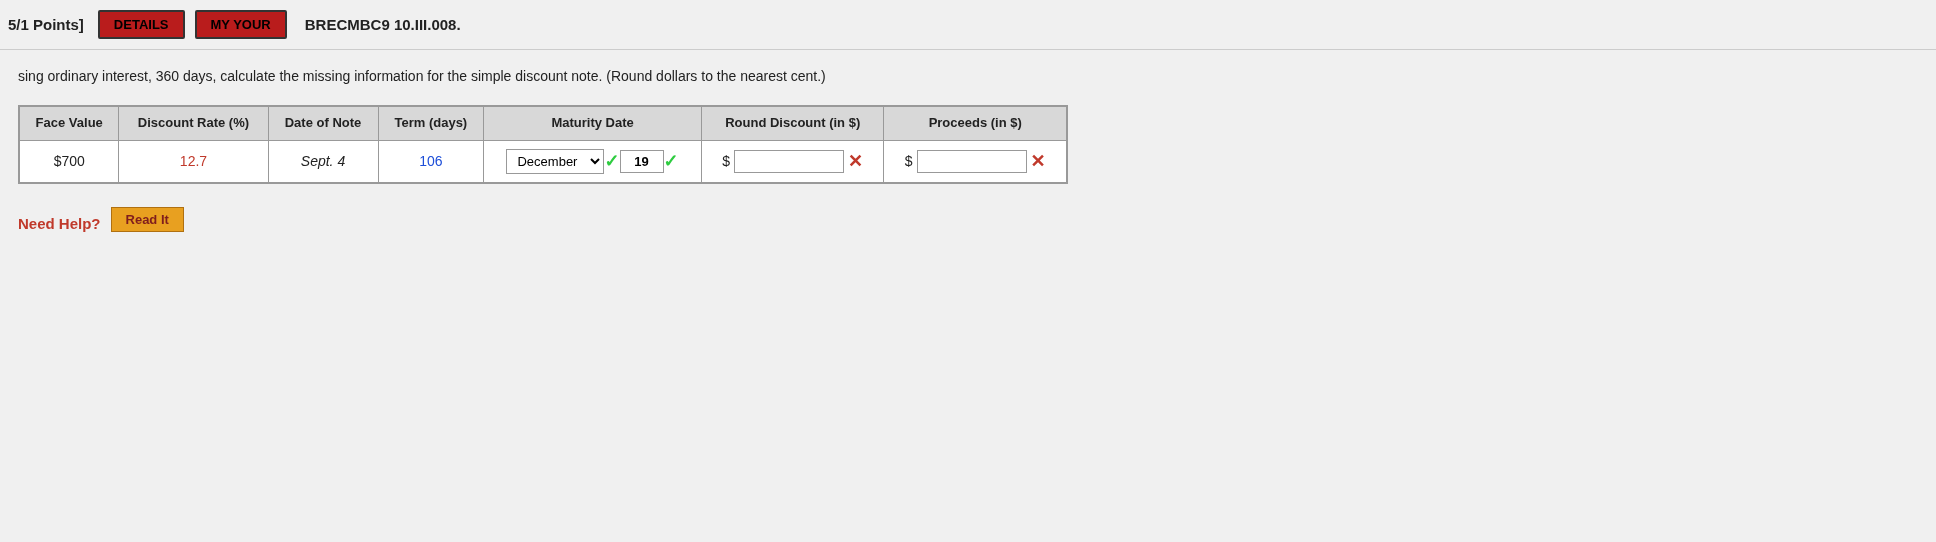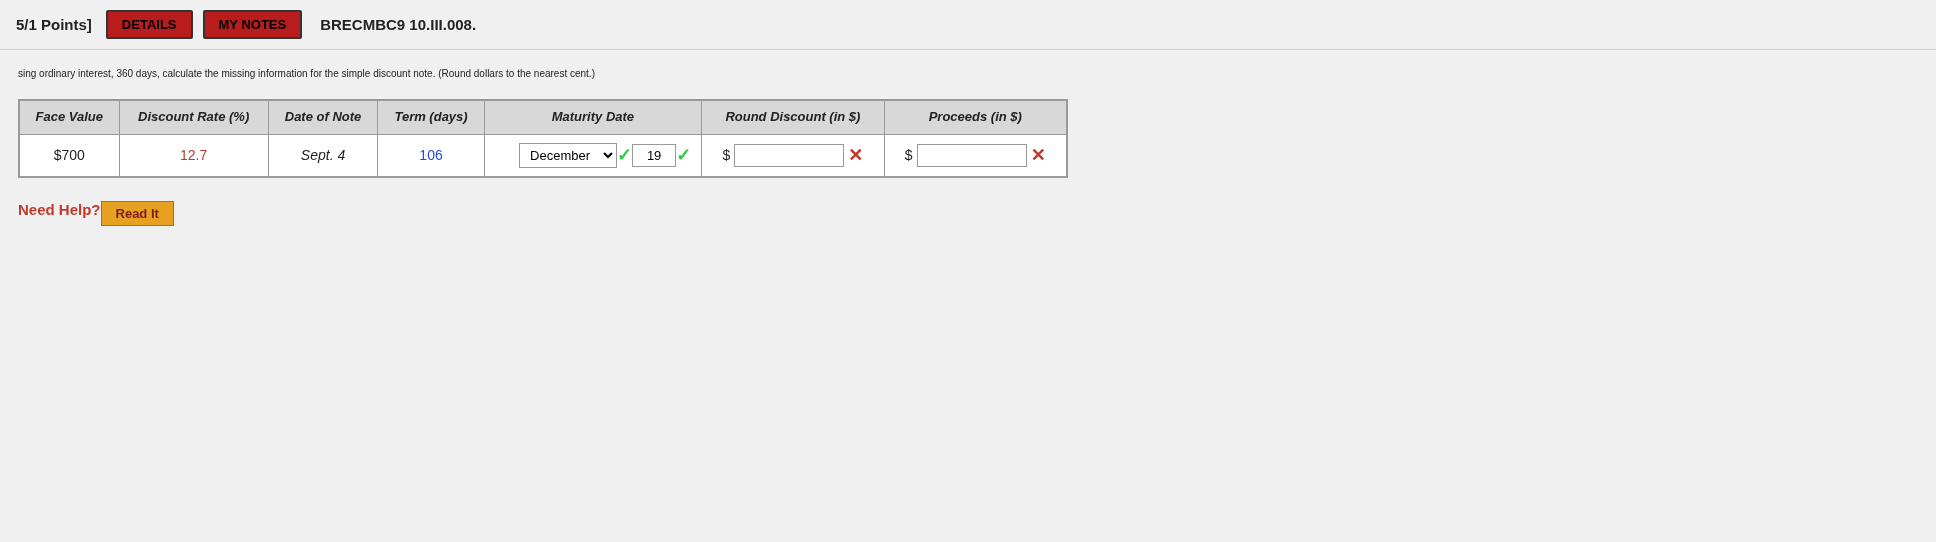--- a/index.html
+++ b/index.html
@@ -8,21 +8,21 @@
       background: #f0f0f0;
       font-size: 14px;
       color: #222;
       min-height: 542px;
       overflow-x: hidden;
     }
 
     .top-bar {
       display: flex;
       align-items: center;
-      padding: 10px 16px;
+      padding: 10px 8px;
       background: #f0f0f0;
       gap: 10px;
       border-bottom: 1px solid #ccc;
     }
 
     .points-label {
       font-weight: bold;
       font-size: 15px;
       margin-right: 4px;
     }
@@ -57,21 +57,21 @@
       font-weight: bold;
       cursor: pointer;
     }
 
     .main-content {
       padding: 16px 18px 20px 18px;
       background: #f0f0f0;
     }
 
     .problem-text {
-      font-size: 10px;
+      font-size: 14px;
       margin-bottom: 18px;
       line-height: 1.5;
     }
 
     .table-container {
       background: white;
       border: 1px solid #999;
       display: inline-block;
       width: 100%;
       max-width: 1050px;
@@ -87,21 +87,20 @@
       padding: 8px 10px;
       text-align: center;
       vertical-align: middle;
     }
 
     th {
       background: #d8d8d8;
       font-weight: bold;
       font-size: 13px;
       line-height: 1.3;
-      font-style: italic;
     }
 
     td {
       font-size: 14px;
       background: white;
     }
 
     .face-value {
       color: #222;
     }
@@ -116,21 +115,21 @@
     }
 
     .term-days {
       color: #1d4ed8;
     }
 
     .maturity-cell {
       display: flex;
       align-items: center;
       gap: 0;
-      justify-content: flex-end;
+      justify-content: center;
     }
 
     select.month-select {
       padding: 3px 6px;
       font-size: 13px;
       border: 1px solid #999;
       background: white;
     }
 
     .check-green {
@@ -138,20 +137,21 @@
       font-size: 18px;
       font-weight: bold;
     }
 
     .day-input {
       width: 44px;
       padding: 3px 4px;
       font-size: 13px;
       border: 1px solid #999;
       text-align: center;
+      font-weight: bold;
     }
 
     .dollar-cell {
       display: flex;
       align-items: center;
       gap: 4px;
       justify-content: center;
     }
 
     .dollar-sign {
@@ -168,21 +168,22 @@
     .x-red {
       color: #c0392b;
       font-size: 18px;
       font-weight: bold;
       cursor: pointer;
     }
 
     .need-help {
       margin-top: 20px;
       display: flex;
-      align-items: flex-start;
+      align-items: flex-end;
+      gap: 10px;
     }
 
     .need-help-text {
       color: #c0392b;
       font-weight: bold;
       font-size: 15px;
     }
 
     .read-it-btn {
       background: #e8a020;
@@ -193,21 +194,21 @@
       cursor: pointer;
       color: #7f1d1d;
     }
   </style>
 </head>
 <body>
 
 <div class="top-bar">
   <span class="points-label">5/1 Points]</span>
   <button class="btn-outline">DETAILS</button>
-  <button class="btn-outline">MY NOTES</button>
+  <button class="btn-outline">MY YOUR</button>
   <span class="problem-id">BRECMBC9 10.III.008.</span>
 </div>
 
 <div class="main-content">
   <p class="problem-text">sing ordinary interest, 360 days, calculate the missing information for the simple discount note. (Round dollars to the nearest cent.)</p>
 
   <div class="table-container">
     <table>
       <thead>
         <tr>

